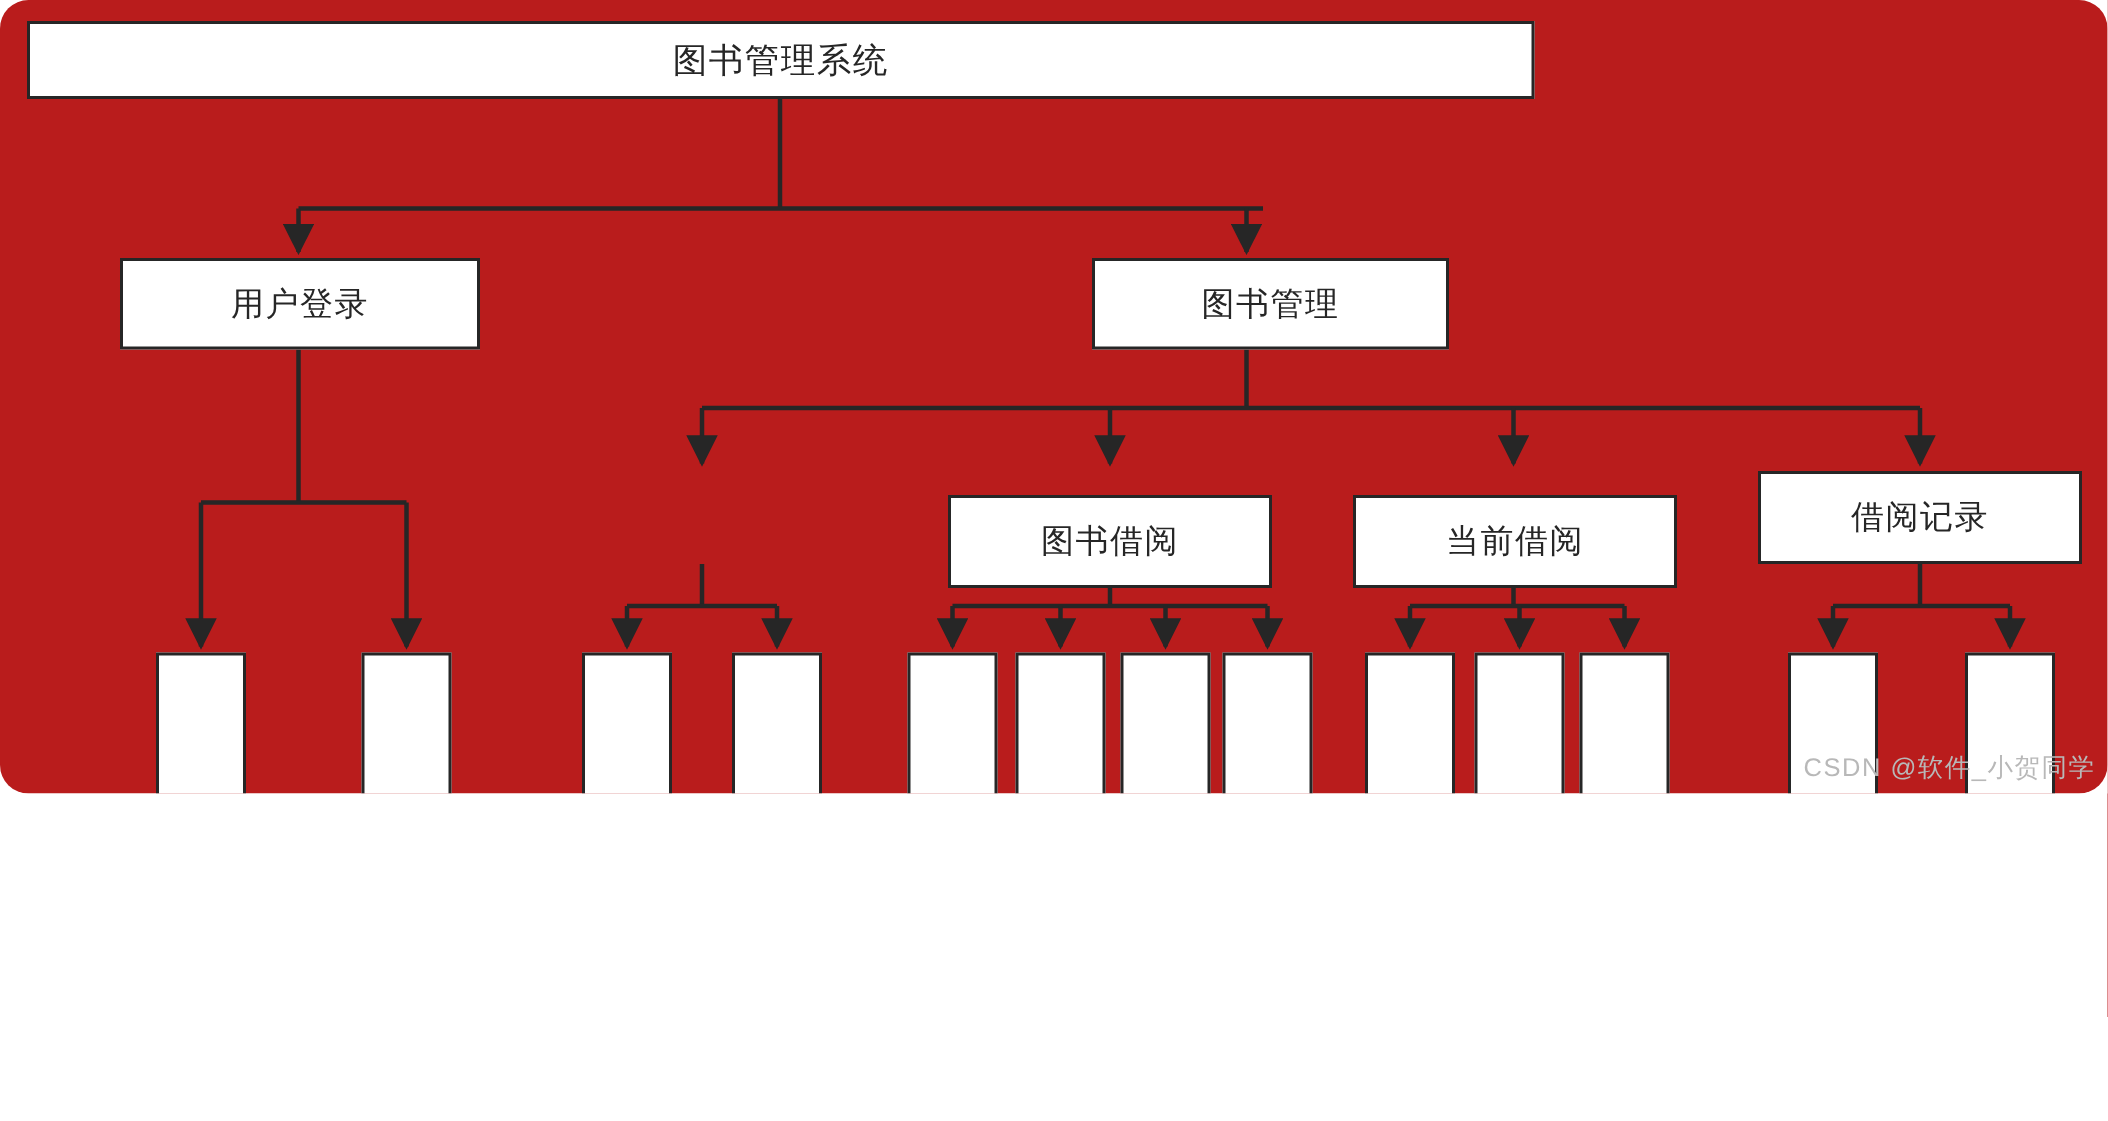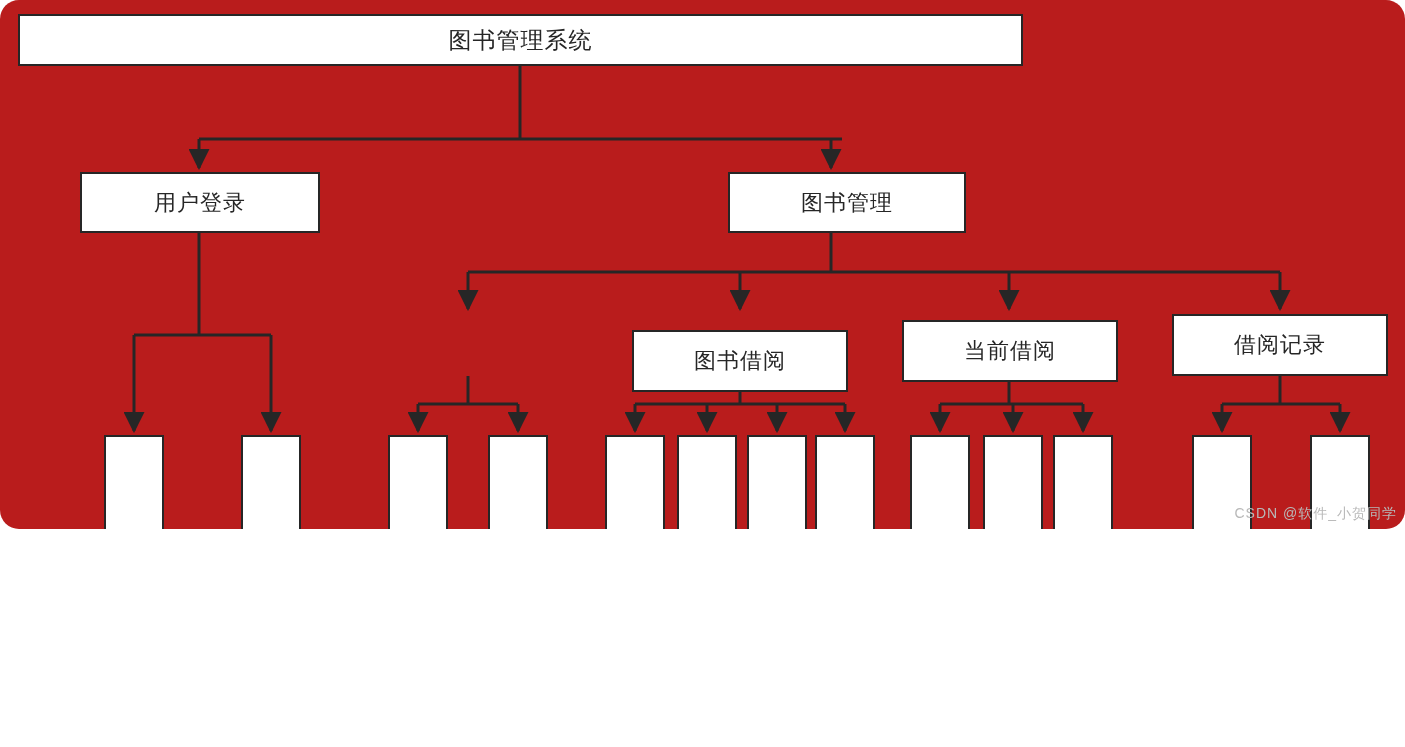--- a/index.html
+++ b/index.html
@@ -56,21 +56,21 @@
     line-height:1.12;
     letter-spacing:3px;
     white-space:nowrap;
     text-align:center;
   }
   .leaf.tall .vlabel{font-size:23px;letter-spacing:2px;}
   .watermark{
     position:absolute;
     right:8px;
     bottom:6px;
-    font-size:14px;
+    font-size:17px;
     color:#b8b8b8;
     letter-spacing:1px;
     white-space:nowrap;
     z-index:5;
   }
 </style>
 </head>
 <body>
 
 <div id="canvas">
@@ -132,21 +132,21 @@
   <div class="node" style="left:80px;top:172px;width:240px;height:61px;">
     <span class="label">用户登录</span>
   </div>
   <div class="node" style="left:712px;top:172px;width:238px;height:61px;margin-left:16px;">
     <span class="label">图书管理</span>
   </div>
 
   <div class="node" style="left:632px;top:314px;width:216px;height:62px;margin-top:16px;">
     <span class="label">图书借阅</span>
   </div>
-  <div class="node" style="left:902px;top:320px;width:216px;height:62px;">
+  <div class="node" style="left:902px;top:330px;width:216px;height:62px;">
     <span class="label">当前借阅</span>
   </div>
   <div class="node" style="left:1172px;top:314px;width:216px;height:62px;text-align:center;">
     <span class="label">借阅记录</span>
   </div>
 
   <div class="leaf" style="left:104px;top:435px;width:60px;height:300px;">
     <span class="vlabel">用户登录</span>
   </div>
   <div class="leaf" style="left:241px;top:435px;width:60px;height:300px;">

